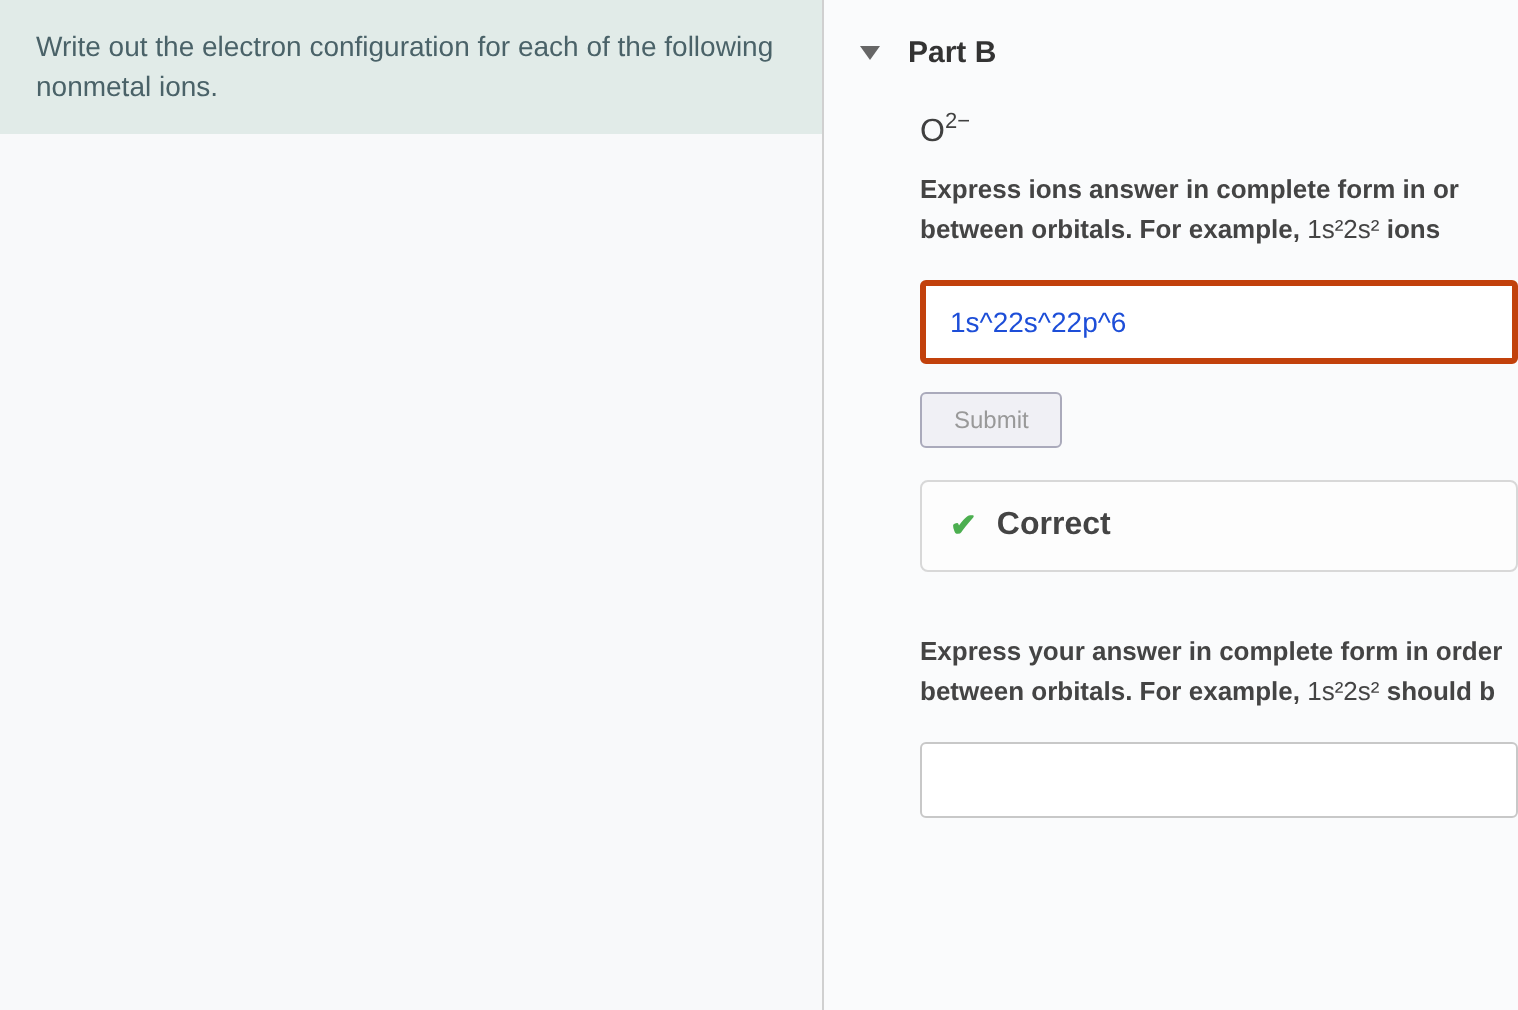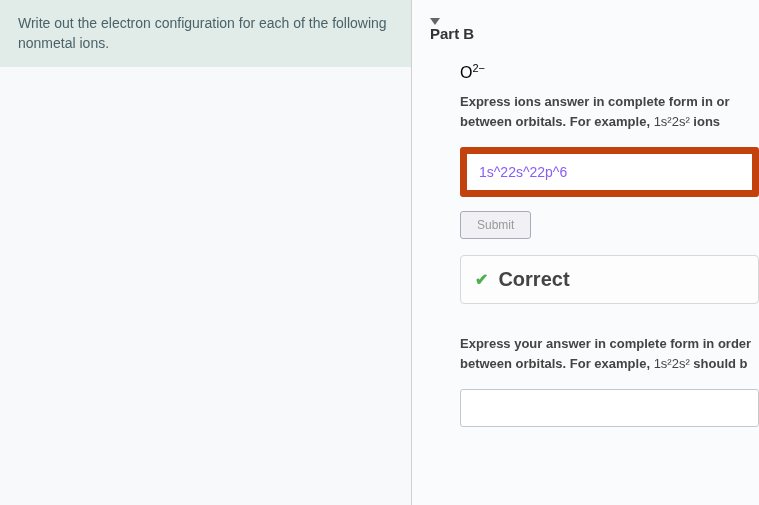--- a/index.html
+++ b/index.html
@@ -28,68 +28,67 @@
       font-size: 14px;
       line-height: 1.4;
     }
     .right-panel {
       flex: 1;
       padding: 18px 0 0 18px;
       background: #fafbfc;
     }
     .part-header {
       display: flex;
-      align-items: flex-start;
+      align-items: center;
       margin-bottom: 20px;
       cursor: pointer;
-      flex-direction: column;
     }
     .caret-icon {
       width: 0;
       height: 0;
       border-left: 5px solid transparent;
       border-right: 5px solid transparent;
       border-top: 7px solid #666;
       margin-right: 14px;
     }
     .part-title {
       font-weight: bold;
       color: #333;
       font-size: 15px;
     }
     .part-body {
       padding-left: 30px;
     }
     .ion-label {
       font-size: 16px;
-      color: #000000;
+      color: #404040;
       margin-bottom: 10px;
     }
     .ion-label sup {
       font-size: 11px;
     }
     .instructions {
       font-size: 13px;
       color: #444;
       font-weight: bold;
       line-height: 1.5;
       margin-bottom: 16px;
     }
     .example-math {
       font-family: Liberation Sans, sans-serif;
       font-style: normal;
       font-weight: normal;
     }
     .answer-input {
       width: 100%;
       padding: 10px 12px;
-      border: 7px solid #c2410c;
+      border: 3px solid #c2410c;
       border-radius: 3px;
       font-size: 14px;
-      color: #8b5cf6;
+      color: #1d4ed8;
       background: #fff;
       margin-bottom: 14px;
     }
     .button-row {
       display: flex;
       align-items: center;
       gap: 28px;
       margin-bottom: 16px;
     }
     .submit-btn {
@@ -117,21 +116,21 @@
       background: #fdfdfd;
       margin-bottom: 30px;
     }
     .check-icon {
       color: #4caf50;
       font-size: 16px;
       margin-right: 10px;
       font-weight: bold;
     }
     .feedback-text {
-      font-size: 20px;
+      font-size: 16px;
       color: #444;
       font-weight: bold;
     }
     .part-c {
       margin-top: 8px;
     }
     .answer-input-empty {
       width: 100%;
       padding: 10px 12px;
       border: 1px solid #c8c8c8;

